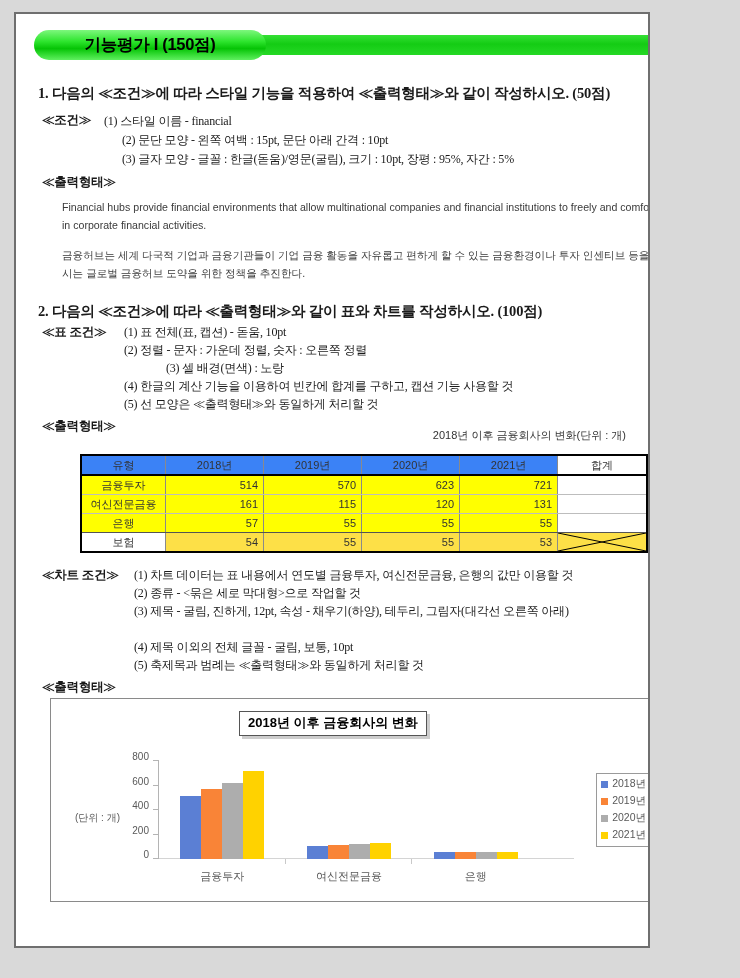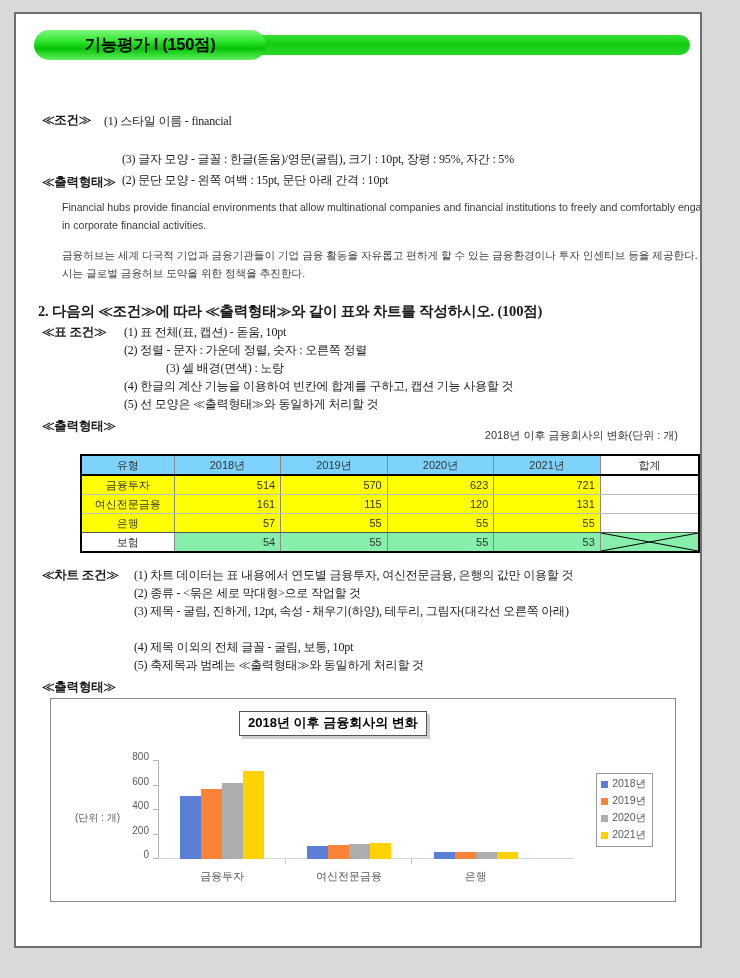--- a/index.html
+++ b/index.html
@@ -4,21 +4,21 @@
 <style>
   html,body{margin:0;padding:0;}
   body{
     width:740px;height:978px;
     background:#d9d9d9;
     font-family:"Liberation Serif","DejaVu Serif",serif;
     overflow:hidden;
   }
   .page{
     position:absolute;left:14px;top:12px;
-    width:688px;height:936px;
+    width:636px;height:936px;
     background:#ffffff;
     border:2px solid #6f6f6f;
     box-sizing:border-box;
     overflow:hidden;
   }
   .inner{position:relative;width:100%;height:100%;padding:0;}
 
   
   .hdr-wrap{position:absolute;left:18px;top:16px;width:656px;height:30px;}
   .hdr-bar{
@@ -77,28 +77,28 @@
     font-family:"Liberation Sans","DejaVu Sans",sans-serif;
     font-size:11px;color:#333;
     table-layout:fixed;
   }
   table.data td,table.data th{
     height:18px;padding:0 5px;font-weight:normal;
     border-left:1px solid #8a8a8a;border-right:1px solid #8a8a8a;
     border-top:1px solid #bdbdbd;border-bottom:1px solid #bdbdbd;
   }
   table.data tr.head td{
-    background:#7dd3fc;text-align:center;
+    background:#3b82f6;text-align:center;
     border-top:2px solid #000;border-bottom:2px solid #000;
   }
   table.data tr.head td.total{background:#ffffff;}
   table.data td.rowhead{width:88px;background:#ffff00;text-align:center;}
   table.data td.num{width:102px;background:#ffff00;text-align:right;}
   table.data td.sum{width:94px;background:#ffffff;}
-  table.data tr.last td{border-bottom:2px solid #000;background:#86efac;}
+  table.data tr.last td{border-bottom:2px solid #000;background:#fde047;}
   table.data tr.last td.rowhead{background:#ffffff;}
   table.data td.first{border-left:2px solid #000;}
   table.data td.lastcol{border-right:2px solid #000;}
   table.data tr.r3 td{border-bottom:1.6px solid #555;}
   .xbox{position:relative;}
   .xbox svg{position:absolute;left:0;top:0;width:100%;height:100%;}
 
   
   .chart-box{
     position:absolute;left:34px;top:684px;width:624px;height:202px;
@@ -153,24 +153,25 @@
 <div class="page">
  <div class="inner">
 
   <div class="hdr-wrap">
     <div class="hdr-bar"></div>
     <div class="hdr-pill">
       <span>기능평가 I (150점)</span>
     </div>
   </div>
 
+  <div class="qnum" style="left:22px;top:70px;">1. 다음의 ≪조건≫에 따라 스타일 기능을 적용하여 ≪출력형태≫와 같이 작성하시오. (50점)</div>
 
   <div class="lbl" style="left:26px;top:98px;">≪조건≫</div>
   <div class="cond" style="left:88px;top:99px;">(1) 스타일 이름 - financial</div>
-  <div class="cond" style="left:106px;top:118px;margin-top:40px;">(2) 문단 모양 - 왼쪽 여백 : 15pt, 문단 아래 간격 : 10pt</div>
+  <div class="cond" style="left:106px;top:118px;">(2) 문단 모양 - 왼쪽 여백 : 15pt, 문단 아래 간격 : 10pt</div>
   <div class="cond" style="left:106px;top:137px;">(3) 글자 모양 - 글꼴 : 한글(돋움)/영문(굴림), 크기 : 10pt, 장평 : 95%, 자간 : 5%</div>
   <div class="lbl" style="left:26px;top:160px;">≪출력형태≫</div>
 
   <div class="para en">
     <div>Financial hubs provide financial environments that allow multinational companies and financial institutions to freely and comfortably engage in corporate financial activities.</div>
   </div>
   <div class="para ko">
     <div>금융허브는 세계 다국적 기업과 금융기관들이 기업 금융 활동을 자유롭고 편하게 할 수 있는 금융환경이나 투자 인센티브 등을 제공한다. 서울시는 글로벌 금융허브 도약을 위한 정책을 추진한다.</div>
   </div>
 

